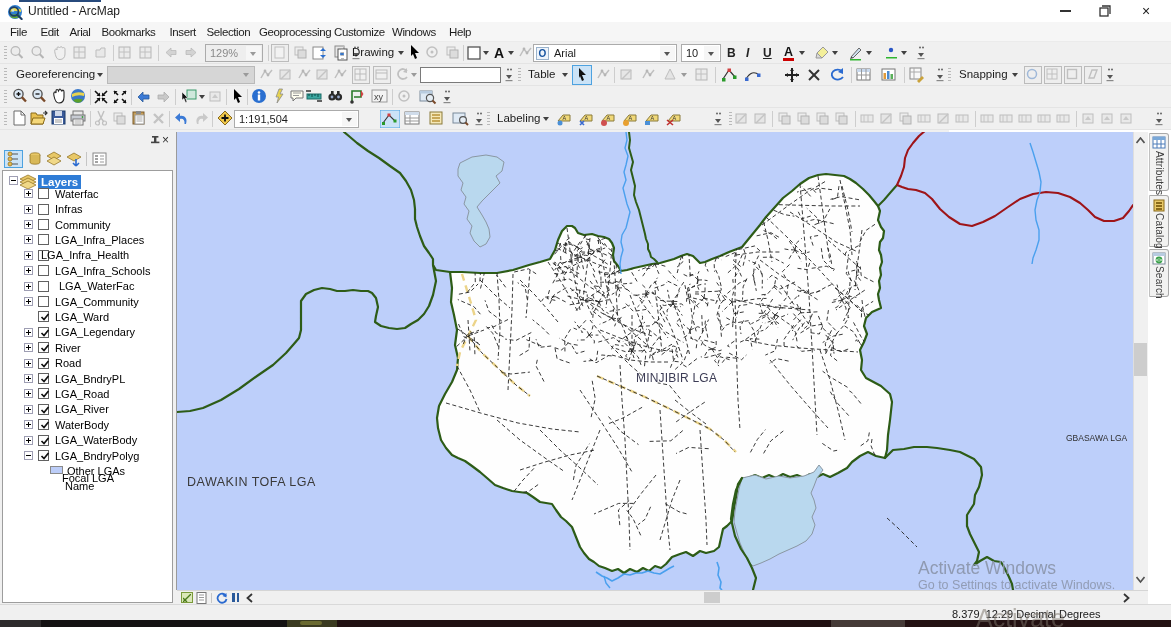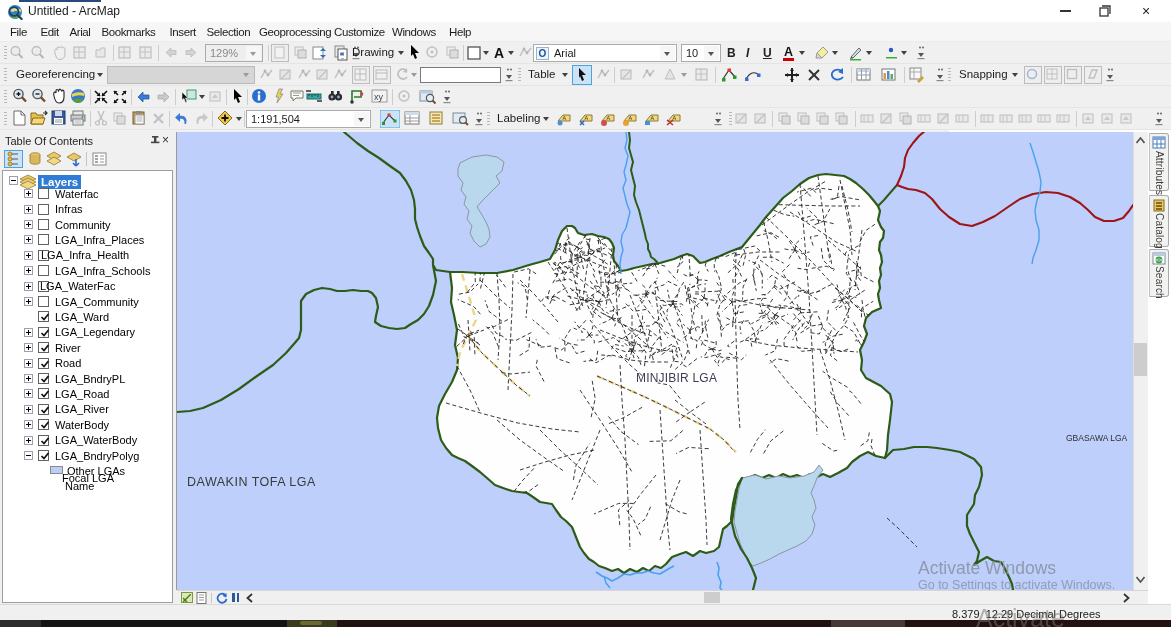--- a/index.html
+++ b/index.html
@@ -521,21 +521,21 @@
 <svg class="abs" style="left:193px;top:111px;" width="17" height="16" viewBox="0 0 17 16">
       <path d="M4 13 C2 7 6 4 10 5 L10 2 L15 6.5 L10 11 L10 8 C7 7 5 9 5.5 13 Z" fill="#c9c9c9"></path>
     </svg>
 <div class="tsep" style="left:212px;top:111px"></div>
 <svg class="abs" style="left:216px;top:110px;" width="18" height="17" viewBox="0 0 18 17">
       <path d="M9 1 L16 8 L9 15 L2 8 Z" fill="#f0c84a" stroke="#8a6a1a"></path>
       <path d="M9 4.5 L9 11.5 M5.5 8 L12.5 8" stroke="#111" stroke-width="1.8"></path>
     </svg>
 <div class="dar" style="left:236px;top:117px"></div>
 <div class="tsep" style="left:244px;top:111px"></div>
-<div class="combo" style="left:246px;top:110px;width:125px">
+<div class="combo" style="left:234px;top:110px;width:125px">
       <span style="position:absolute;left:4px;top:2px">1:191,504</span>
       <span class="ca"></span>
     </div>
 <svg class="abs" style="left:380px;top:110px;" width="20" height="18" viewBox="0 0 20 18">
       <rect x="0" y="0" width="20" height="18" fill="#cbe3f7" stroke="#4da2e0"></rect>
       <path d="M3 13 L9 5 L15 11" fill="none" stroke="#333" stroke-width="1.1"></path>
       <rect x="2" y="12" width="3" height="3" fill="#2a9a2a"></rect>
       <rect x="7.5" y="3.5" width="3" height="3" fill="#d04040"></rect>
       <rect x="13.5" y="9.5" width="3" height="3" fill="#2a9a2a"></rect>
     </svg>
@@ -695,23 +695,20 @@
       <rect x="2" y="3" width="10" height="9" fill="#e9e9e9" stroke="#bdbdbd"></rect>
       <path d="M4 9 L7 5 L10 9 Z" fill="#c9c9c9"></path>
     </svg>
 <svg class="abs" style="left:1155px;top:112px;" width="8" height="15" viewBox="0 0 8 15">
       <circle cx="3" cy="1.5" r="1" fill="#666"></circle>
       <circle cx="6" cy="1.5" r="1" fill="#666"></circle>
       <path d="M1 7 L7 7 L4 11 Z" fill="#555"></path>
       <rect x="0.5" y="12" width="7" height="1.2" fill="#888"></rect>
     </svg>
 <div id="toc" class="abs"></div>
-<div id="tochead" class="abs">
-      <span style="position:absolute;left:5px;top:3px">Table Of Contents</span>
-    </div>
 <svg class="abs" style="left:150px;top:135px;" width="10" height="11" viewBox="0 0 10 11">
       <rect x="4" y="1" width="2.4" height="6" fill="#444"></rect>
       <rect x="2" y="1" width="6.4" height="1.6" fill="#444"></rect>
       <rect x="1" y="6.6" width="8.4" height="1.6" fill="#444"></rect>
     </svg>
 <div class="abs" style="left:162px;top:133px;font-size:12px;color:#333">×</div>
 <div id="tocicons" class="abs"></div>
 <div class="abs" style="left:4px;top:150px;width:19px;height:18px;background:#cbe3f7;border:1px solid #4da2e0"></div>
 <svg class="abs" style="left:6px;top:151px;" width="16" height="16" viewBox="0 0 16 16">
       <circle cx="4" cy="3" r="2" fill="#e8b84c" stroke="#8a6a1a" stroke-width="0.7"></circle>
@@ -781,21 +778,21 @@
       <i></i>
       <b></b>
     </span>
 <span class="chk" style="left:38px;top:265.2px"></span>
 <div class="trow" style="left:55px;top:264.7px">LGA_Infra_Schools</div>
 <span class="expbox" style="left:24px;top:281.6px">
       <i></i>
       <b></b>
     </span>
 <span class="chk" style="left:38px;top:280.6px"></span>
-<div class="trow" style="left:40px;top:280.1px">LGA_WaterFac</div>
+<div class="trow" style="left:59px;top:280.1px">LGA_WaterFac</div>
 <span class="expbox" style="left:24px;top:297.0px">
       <i></i>
       <b></b>
     </span>
 <span class="chk" style="left:38px;top:296.0px"></span>
 <div class="trow" style="left:55px;top:295.5px">LGA_Community</div>
 <span class="chk" style="left:38px;top:311.4px"></span>
     <svg class="abs" style="left:39.5px;top:312.4px;" width="10" height="10" viewBox="0 0 10 10">
       <path d="M1.5 5 L4 7.5 L8.5 2" fill="none" stroke="#111" stroke-width="1.7"></path>
     </svg>

